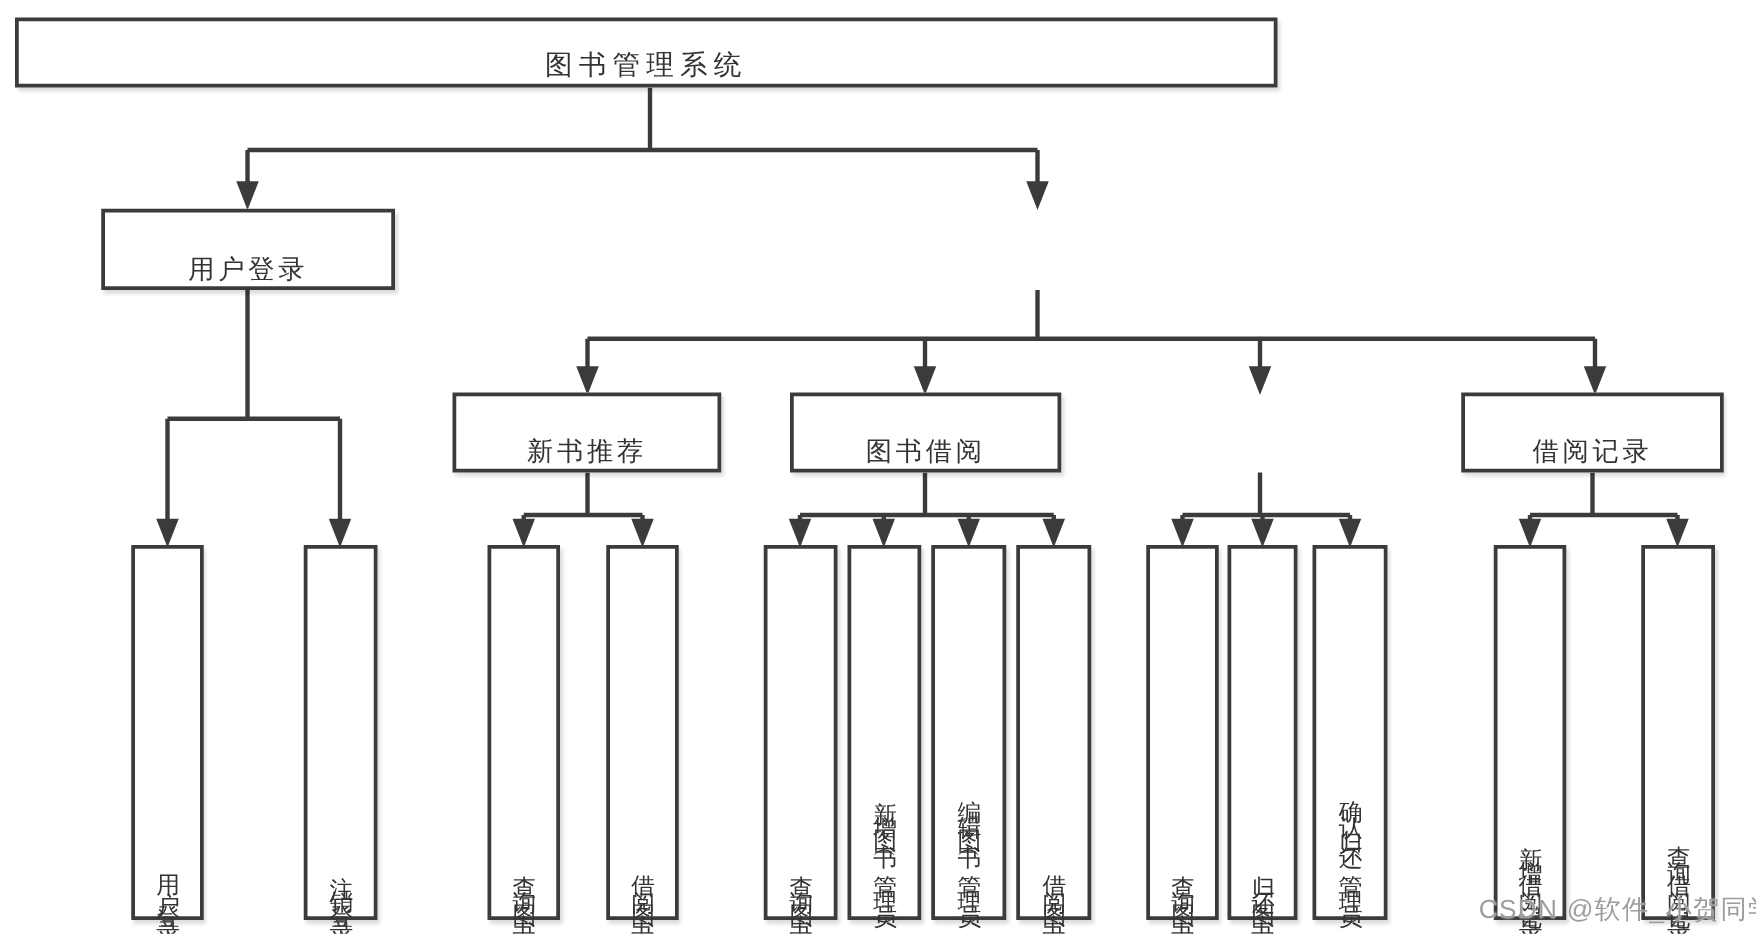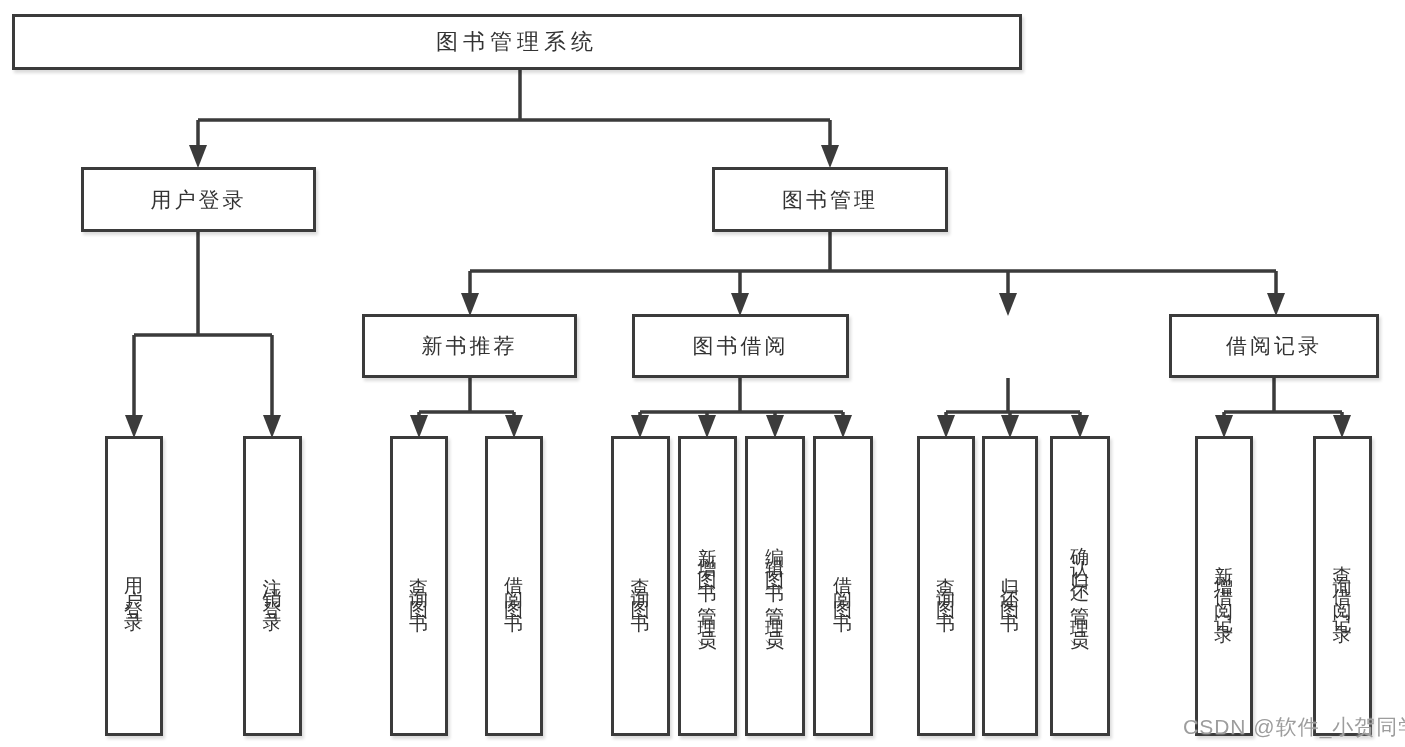--- a/index.html
+++ b/index.html
@@ -23,21 +23,21 @@
     stroke-width: 3.5;
     fill: none;
   }
   .arrow { fill: var(--line, #3b3b3b); }
   .box {
     position: absolute;
     box-sizing: border-box;
     border: 3px solid var(--line, #3b3b3b);
     background: #ffffff;
     display: flex;
-    align-items: center;
+    align-items: flex-end;
     justify-content: center;
     box-shadow: 2px 3px 3px rgba(0,0,0,0.14);
   }
   .box span {
     color: var(--text, #333333);
     white-space: nowrap;
   }
   .hbox span { font-size: 21px; letter-spacing: 3px; }
   .root  span { font-size: 22px; letter-spacing: 5px; }
   .vbox span {
@@ -98,23 +98,20 @@
     <polygon class="arrow" points="1333,415 1351,415 1342,438"></polygon>
   </svg>
 
   <div class="box hbox root" style="left:12px; top:14px; width:1010px; height:56px;">
     <span>图书管理系统</span>
   </div>
 
   <div class="box hbox" style="left:81px; top:167px; width:235px; height:65px;">
     <span>用户登录</span>
   </div>
-  <div class="box hbox" style="left:712px; top:167px; width:236px; height:65px;">
-    <span>图书管理</span>
-  </div>
 
   <div class="box hbox" style="left:632px; top:314px; width:217px; height:64px;">
     <span>图书借阅</span>
   </div>
   <div class="box hbox" style="left:362px; top:314px; width:215px; height:64px;">
     <span>新书推荐</span>
   </div>
   <div class="box hbox" style="left:1169px; top:314px; width:210px; height:64px;font-family:Liberation Mono, monospace;">
     <span>借阅记录</span>
   </div>

